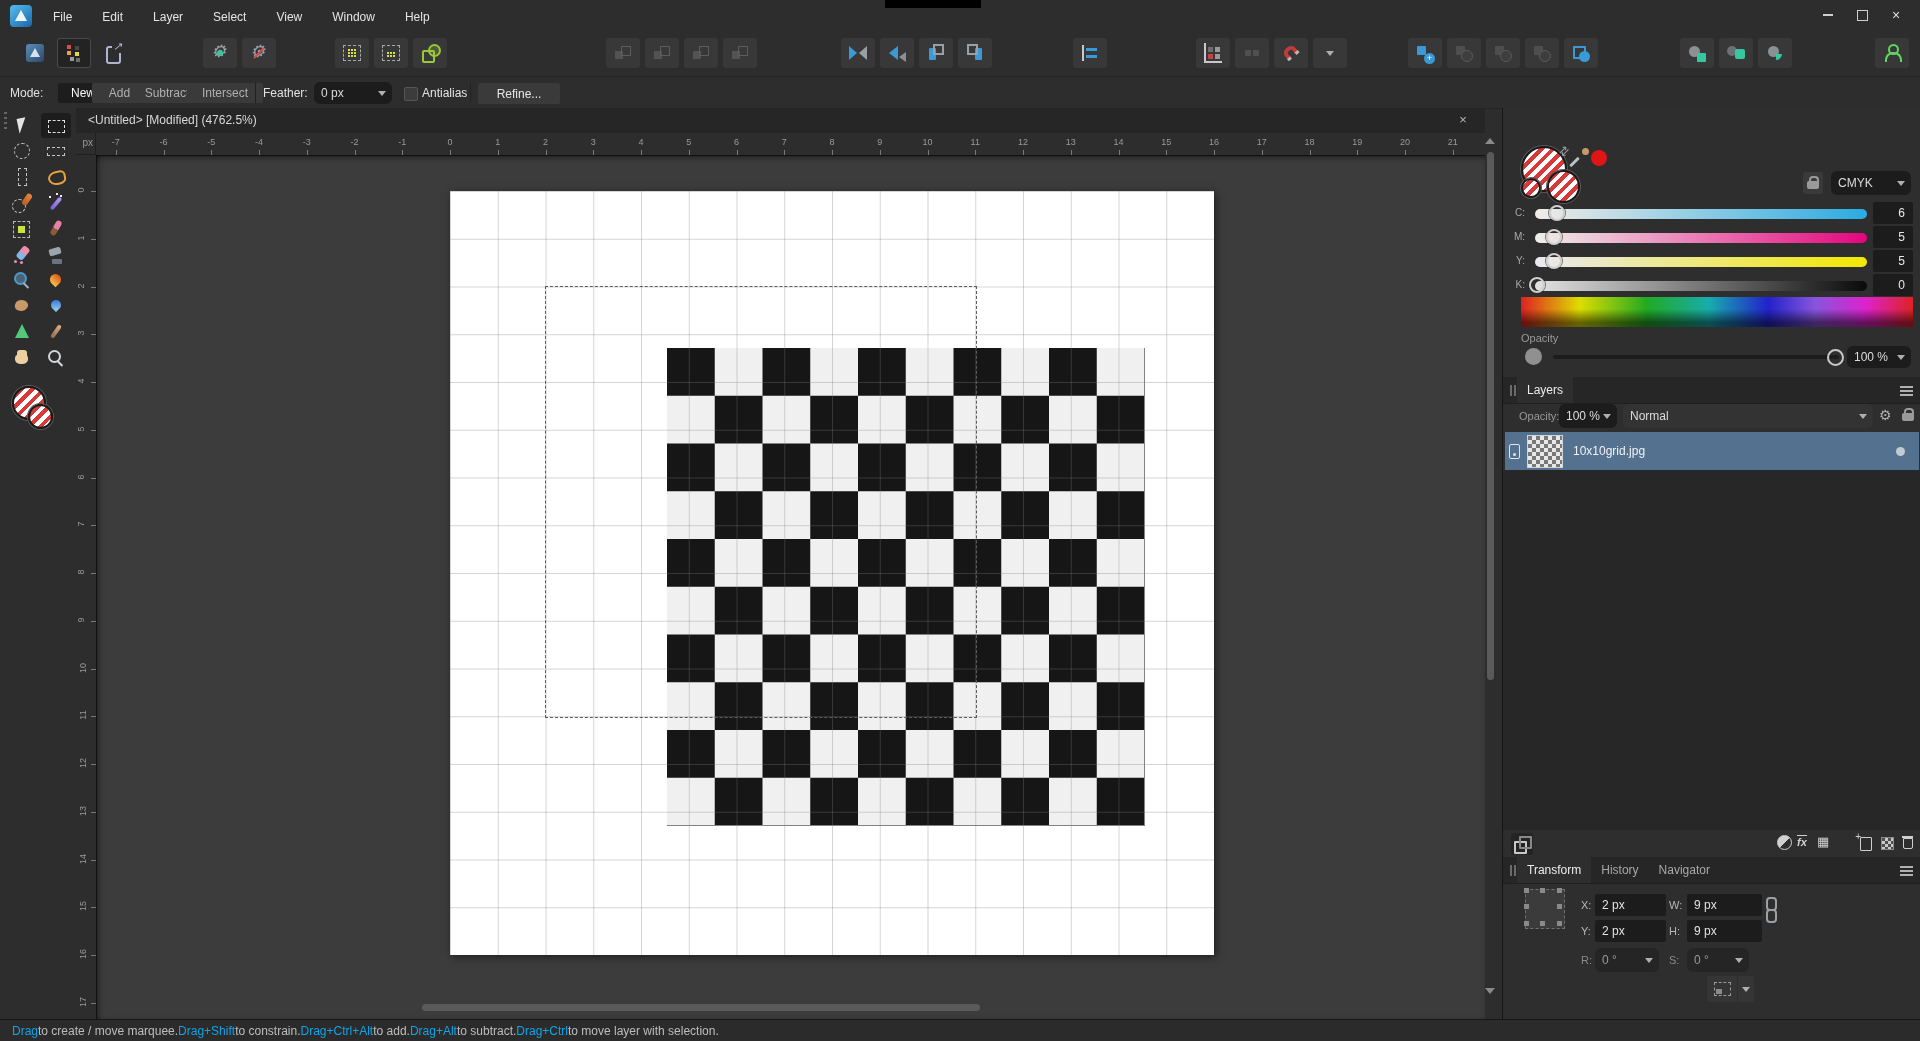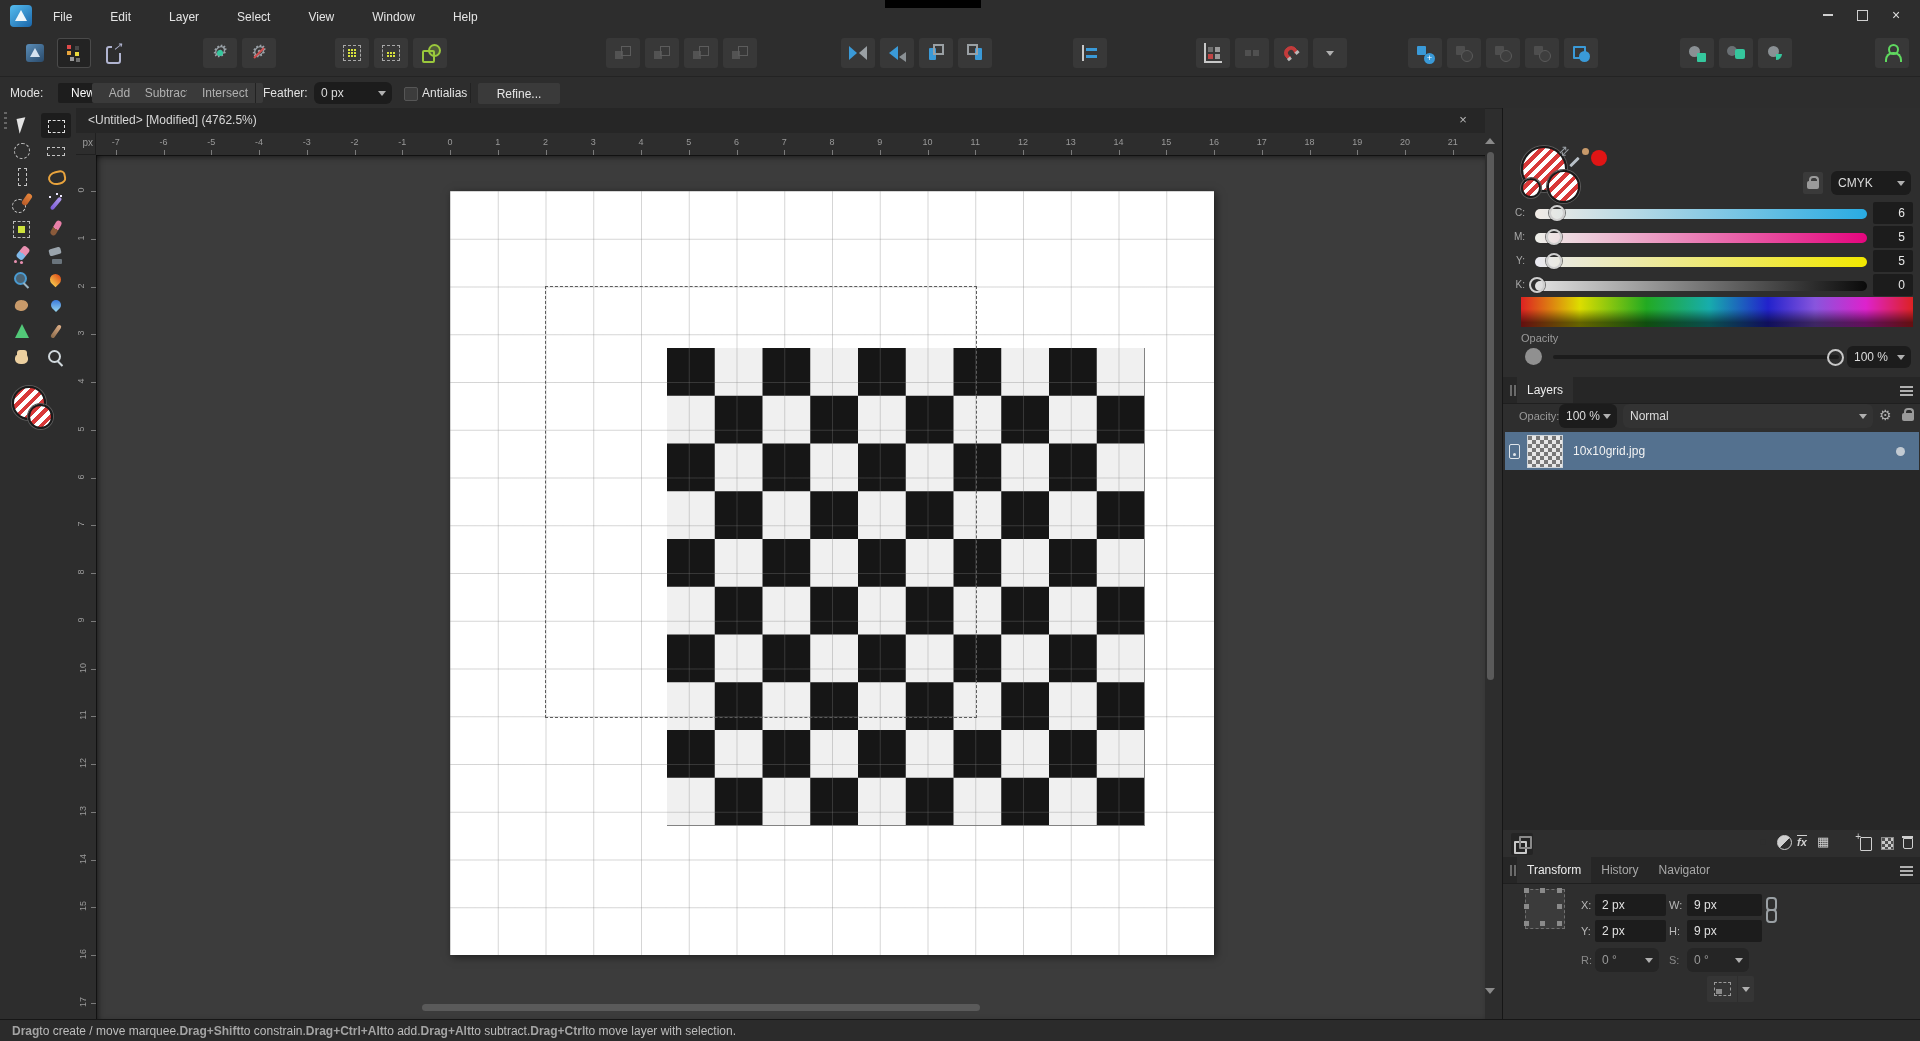--- a/index.html
+++ b/index.html
@@ -2,21 +2,21 @@
 <html><head>
 <meta charset="utf-8">
 <style>
   html,body{margin:0;padding:0}
   body{width:1920px;height:1041px;overflow:hidden;background:#2d2d2d;font-family:"Liberation Sans",sans-serif;color:#d8d8d8;position:relative;font-size:12px}
   .abs{position:absolute}
   
   #menubar{left:0;top:0;width:1920px;height:33px;background:#2d2d2d}
   #applogo{left:10px;top:5px;width:22px;height:22px;border-radius:4px;background:linear-gradient(140deg,#56bdf0,#1a66aa)}
   #applogo::before{content:"";position:absolute;left:5px;top:5px;border-left:6px solid transparent;border-right:6px solid transparent;border-bottom:11px solid rgba(255,255,255,.92)}
-  #menu-items{left:42px;top:0;height:33px;display:flex;align-items:center;gap:16px}
+  #menu-items{left:42px;top:0;height:33px;display:flex;align-items:center;gap:8px}
   .menu-item{padding:3px 11px;color:#e4e4e4;font-size:12px;border-radius:3px}
   #blackstrip{left:885px;top:0;width:96px;height:8px;background:#000}
   #winbtns{right:6px;top:0;height:30px;display:flex;align-items:center;gap:14px;padding-right:8px}
   .winbtn{width:20px;height:20px;display:flex;align-items:center;justify-content:center;color:#cfcfcf}
   .glyph-min{width:10px;height:2px;background:#cfcfcf}
   .glyph-max{width:9px;height:9px;border:1px solid #cfcfcf}
   .glyph-close{font-size:14px;line-height:14px;color:#dfdfdf}
   
   #toolbar{left:0;top:33px;width:1920px;height:43px;background:#2d2d2d;border-bottom:1px solid #232323}
   .tgroup{position:absolute;top:5px;display:flex;gap:5px;align-items:center}
@@ -205,21 +205,21 @@
   .marquee-extra-icon{position:relative;width:17px;height:14px}
   .marquee-extra-icon::before{content:"";position:absolute;inset:0;border:1px dashed #9a9a9a}
   .marquee-extra-icon::after{content:"";position:absolute;left:2px;bottom:2px;width:6px;height:5px;background:#8a8a8a}
   
   .swap-arrow{position:absolute;font-size:12px;color:#9aa0a6;transform:rotate(-45deg)}
   .dropper{position:absolute;width:22px;height:22px}
   .dropper::before{content:"";position:absolute;left:4px;top:8px;width:3px;height:12px;background:#b8c0c8;border-radius:1px;transform:rotate(45deg)}
   .dropper::after{content:"";position:absolute;right:2px;top:0;width:7px;height:7px;border-radius:50%;background:#c89a6a}
   
   #statusbar{left:0;top:1019px;width:1920px;height:22px;background:#2b2b2b;border-top:1px solid #161616;display:flex;align-items:center;padding-left:12px;box-sizing:border-box;font-size:12px;color:#bdbdbd}
-  #statusbar b{color:#a3a3a3;font-weight:bold}
+  #statusbar b{color:#0ea5e9;font-weight:normal}
 </style>
 </head>
 <body>
 
 <div class="abs" id="menubar">
   <div class="abs" id="applogo"></div>
   <div class="abs" id="menu-items">
       <span class="menu-item">File</span>
       <span class="menu-item">Edit</span>
       <span class="menu-item">Layer</span>

